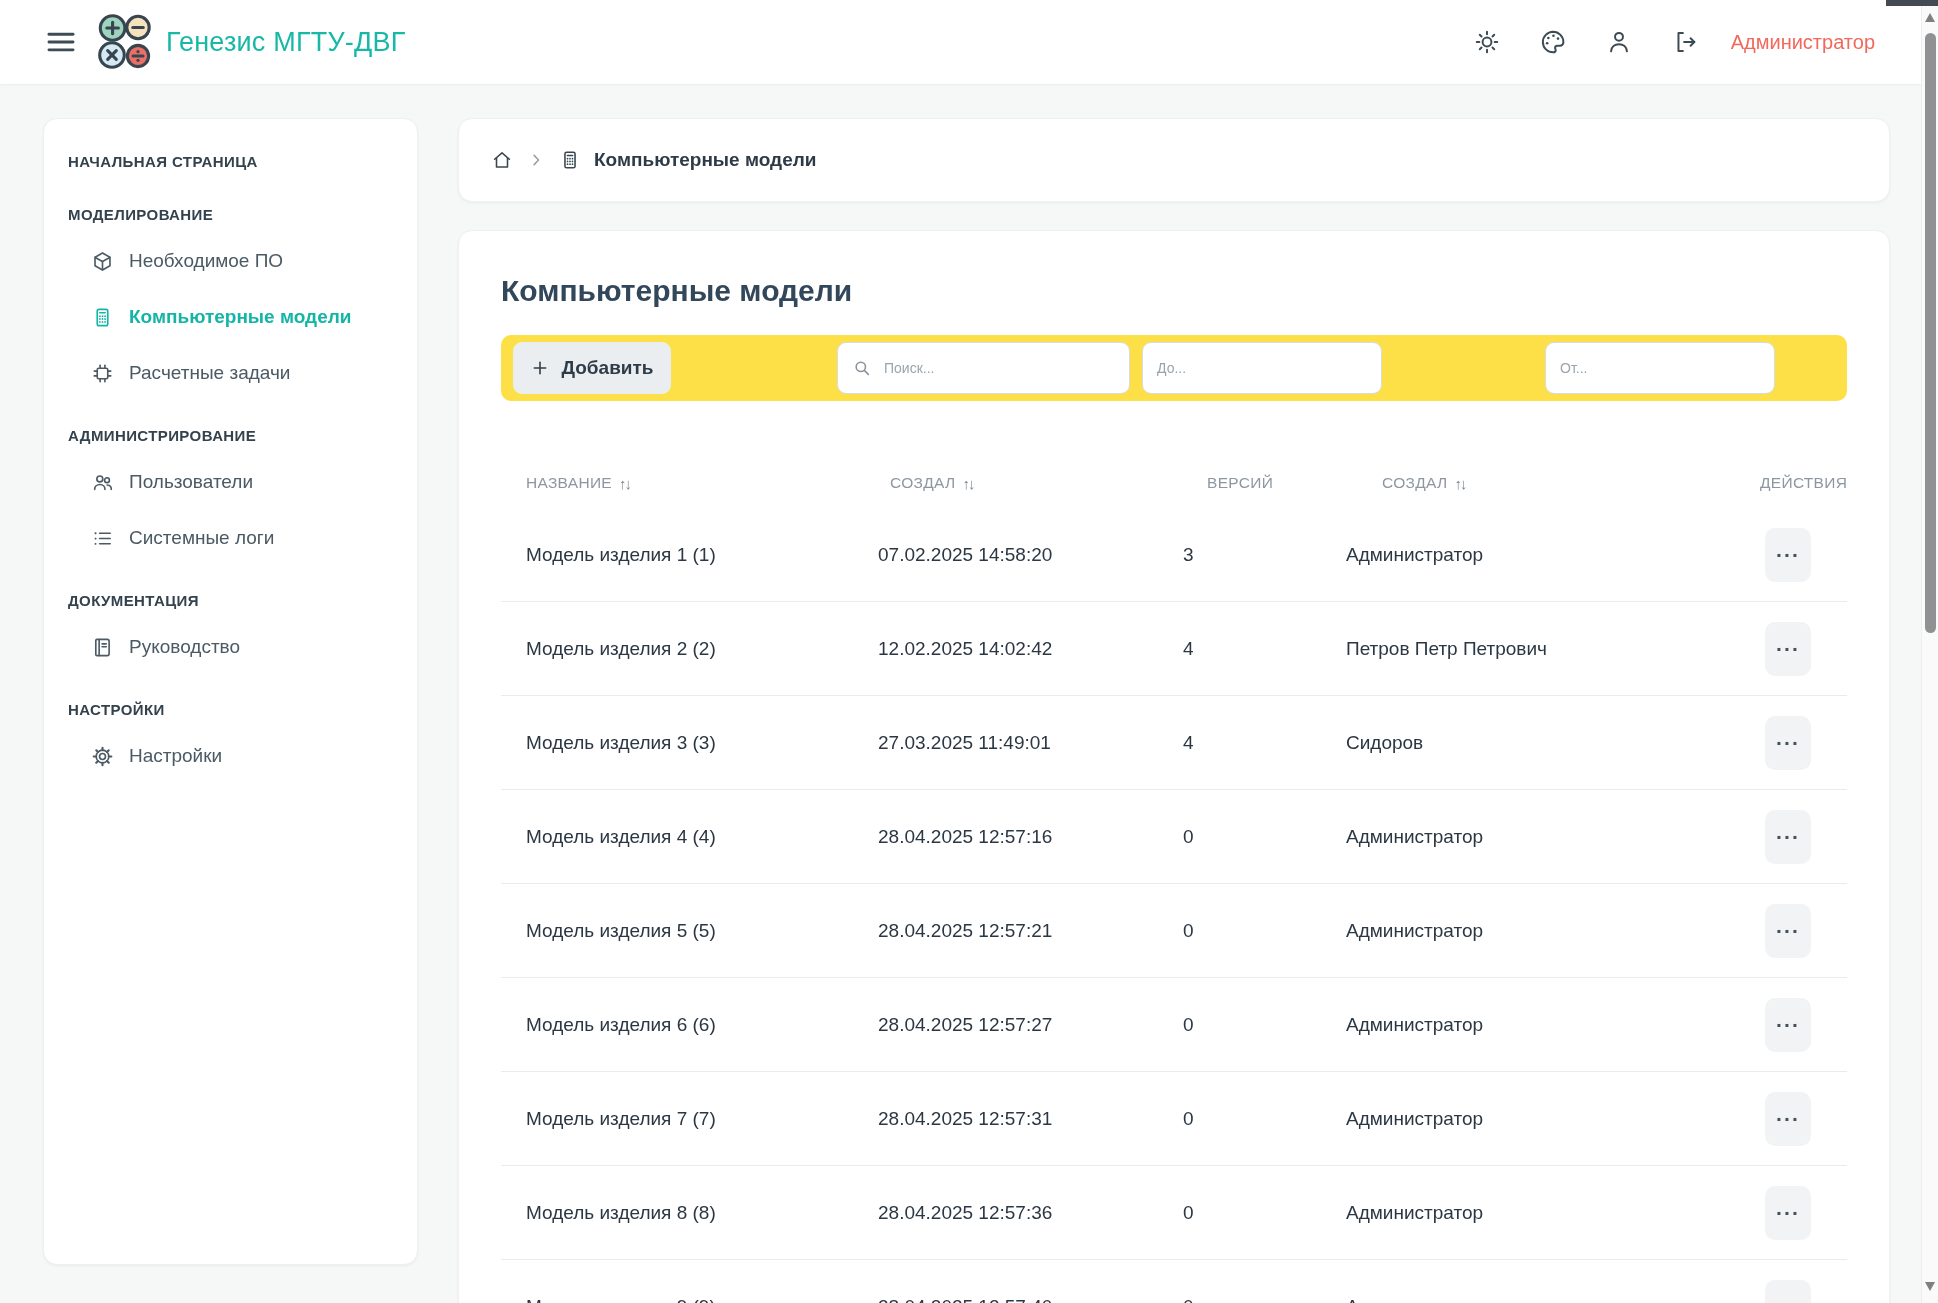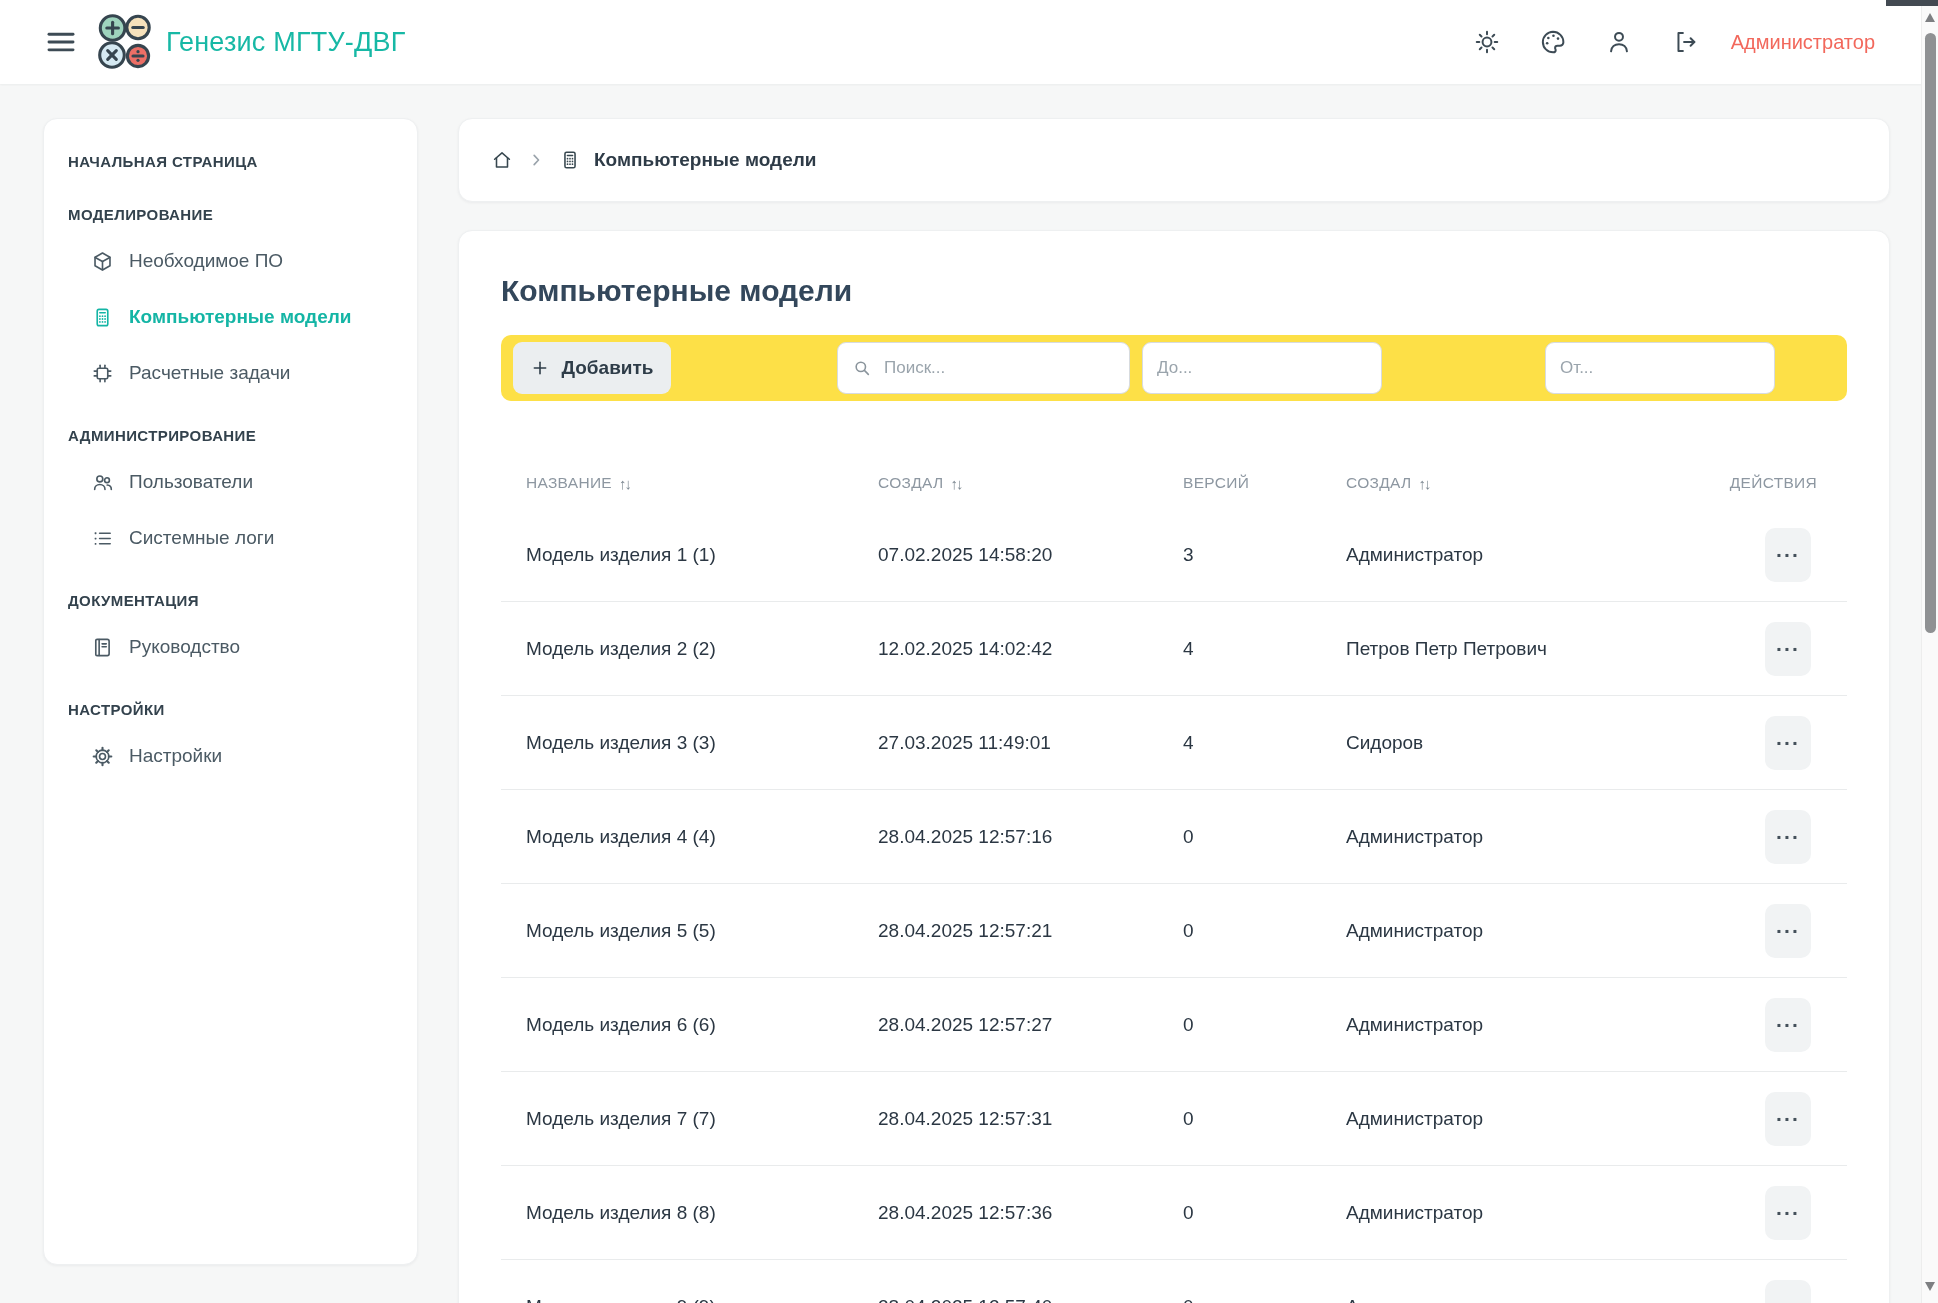--- a/index.html
+++ b/index.html
@@ -50,31 +50,31 @@
 
   .toolbar{margin-top:26px;height:66px;background:#fde047;border-radius:10px;
     display:flex;align-items:center;}
   .add-btn{margin-left:12px;width:158px;height:52px;background:#ebeef0;border:none;
     border-radius:9px;display:flex;align-items:center;justify-content:center;gap:11px;
     font-family:inherit;font-size:19px;font-weight:600;color:#2e3c48;cursor:pointer;}
   .add-btn .ic{color:#2e3c48;}
   .input{position:relative;height:52px;background:#fff;border:1px solid #d7dbdf;
     border-radius:9px;box-sizing:border-box;display:flex;align-items:center;}
   .input input{border:none;outline:none;background:transparent;width:100%;height:100%;
-    font-family:inherit;font-size:17px;color:#3a4750;padding:0 14px;box-sizing:border-box;}
+    font-family:inherit;font-size:14px;color:#3a4750;padding:0 14px;box-sizing:border-box;}
   .input input::placeholder{color:#9aa4ac;opacity:1;}
   .input.search{margin-left:166px;width:293px;}
   .input.search .ic{position:absolute;left:14px;color:#8a949c;}
   .input.search input{padding-left:46px;}
   .input.from{margin-left:163px;width:230px;}
   .input.to{margin-left:12px;width:240px;}
 
   
   .thead,.t-row{display:grid;grid-template-columns:377px 305px 163px 366px 1fr;align-items:center;}
-  .thead{margin-top:57px;height:50px;}
+  .thead{margin-top:57px;height:50px;gap:12px;}
   .th-cell{display:flex;align-items:center;gap:7px;font-size:15.5px;color:#8d97a1;
     letter-spacing:.3px;cursor:pointer;}
   .th-cell:first-child{padding-left:25px;}
   .th-cell.h-actions{justify-content:flex-end;padding-right:30px;cursor:default;}
   .sort{font-size:15px;color:#7f8a93;letter-spacing:-2px;}
   .t-row{height:93px;border-bottom:1px solid #e9ebec;}
   .td{font-size:19px;color:#2b3743;}
   .c-name{padding-left:25px;}
   .c-act{display:flex;justify-content:flex-end;padding-right:36px;}
   .dots-btn{width:46px;height:54px;background:#f1f3f4;border:none;border-radius:10px;

